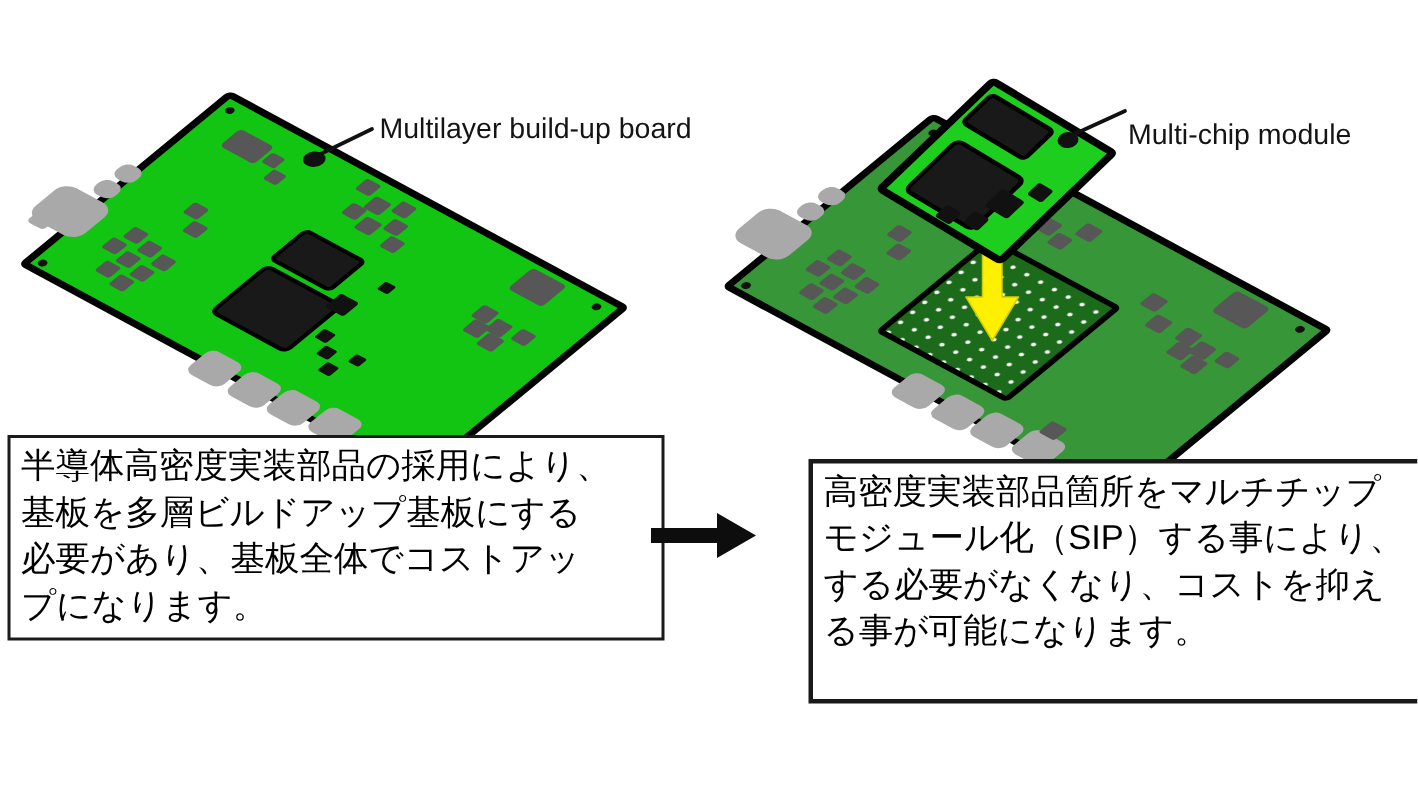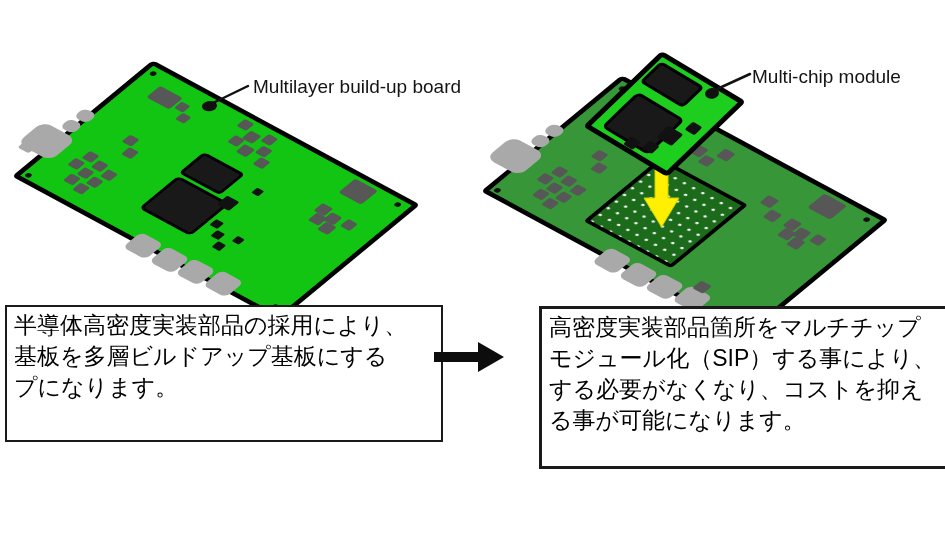--- a/index.html
+++ b/index.html
@@ -26,26 +26,26 @@
   .conn{fill:var(--connector-gray);}
   .cmp{fill:var(--component-gray);}
   .chip{fill:var(--chip-black);stroke:var(--outline-black);stroke-width:3;stroke-linejoin:round;}
   .blk{fill:#111;}
   .via{fill:#111;}
   .leader{stroke:#111;stroke-width:2.5;fill:none;stroke-linecap:round;}
   .yellow-arrow{fill:var(--arrow-yellow);stroke:#CFCF00;stroke-width:1;stroke-linejoin:round;}
   .black-arrow{fill:#0d0d0d;}
   .label{position:absolute;z-index:2;font-size:19px;line-height:27px;color:#141414;white-space:nowrap;}
   #label-left{left:253px;top:73px;}
-  #label-right{left:752px;top:63px;}
+  #label-right{left:752px;top:77px;}
   .caption{
     position:absolute;z-index:2;background:#fff;border:2px solid #1a1a1a;box-sizing:border-box;
     font-size:23px;line-height:31px;padding:3px 7px 0 7px;white-space:nowrap;color:#000;
   }
-  #caption-left{left:5px;top:305px;width:438px;height:137px;}
+  #caption-left{left:5px;top:290px;width:438px;height:137px;}
   #caption-right{left:498px;top:306px;width:444px;height:163px;border-width:3px;margin-left:41px;}
   .arrow-overlay{position:absolute;left:430px;top:340px;z-index:3;}
 </style>
 </head>
 <body>
 
 <div class="stage">
 
   <svg class="diagram-svg" width="945" height="540" viewBox="0 0 945 540">
     <defs>
@@ -172,20 +172,21 @@
   </svg>
 
   <div class="label" id="label-left">Multilayer build-up board</div>
   <div class="label" id="label-right">
     <div>Multi-chip module</div>
   </div>
 
   <div class="caption" id="caption-left">
     <div>半導体高密度実装部品の採用により、</div>
     <div>基板を多層ビルドアップ基板にする</div>
+    <div>必要があり、基板全体でコストアッ</div>
     <div>プになります。</div>
   </div>
   <div class="caption" id="caption-right">
     <div>高密度実装部品箇所をマルチチップ</div>
     <div>モジュール化（SIP）する事により、</div>
     <div>する必要がなくなり、コストを抑え</div>
     <div>る事が可能になります。</div>
   </div>
 
   <svg class="arrow-overlay" width="80" height="36" viewBox="0 0 80 36">

